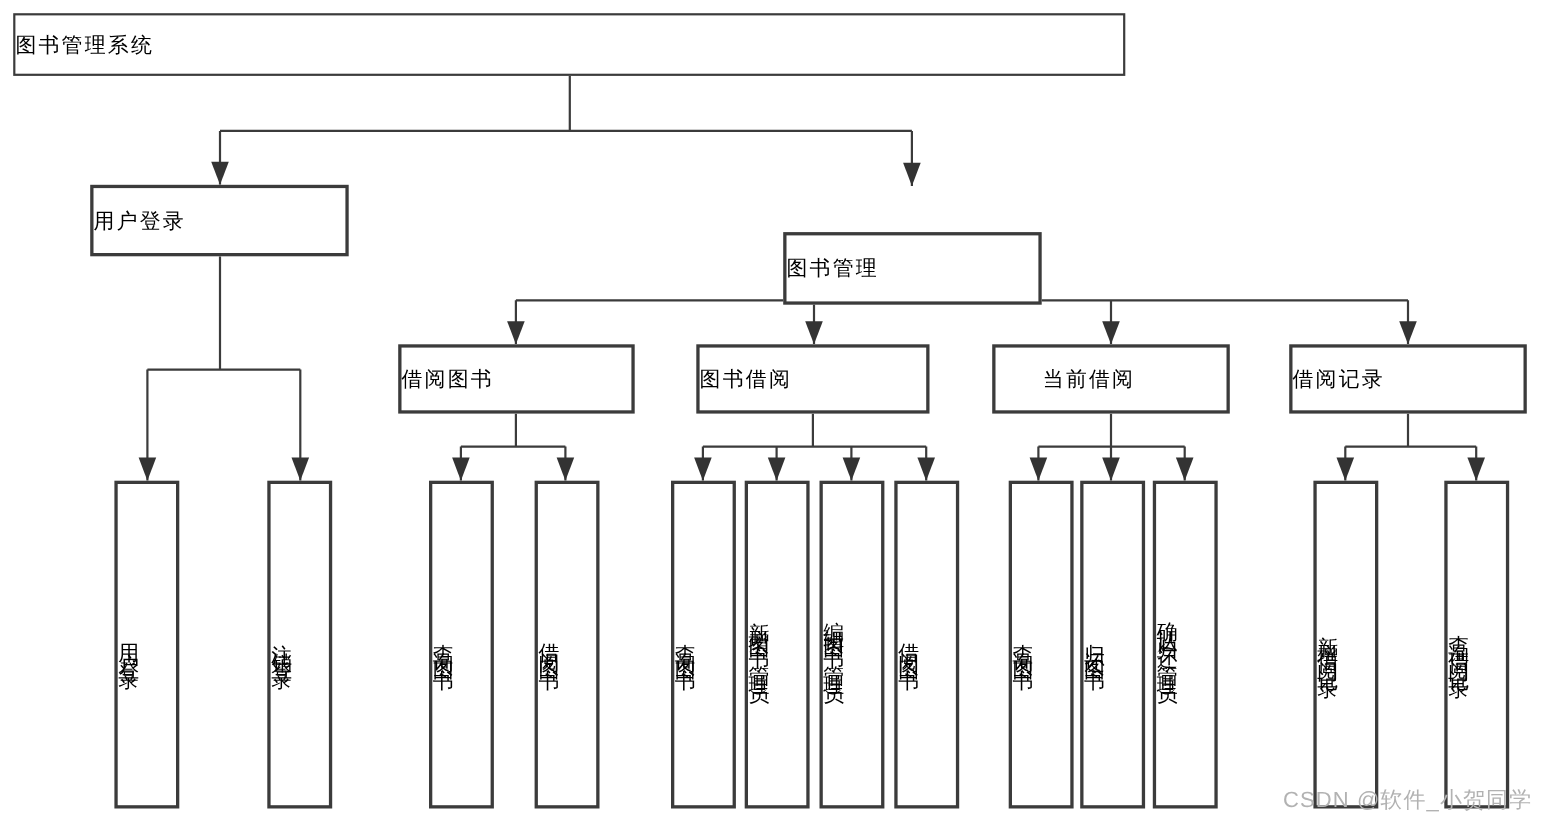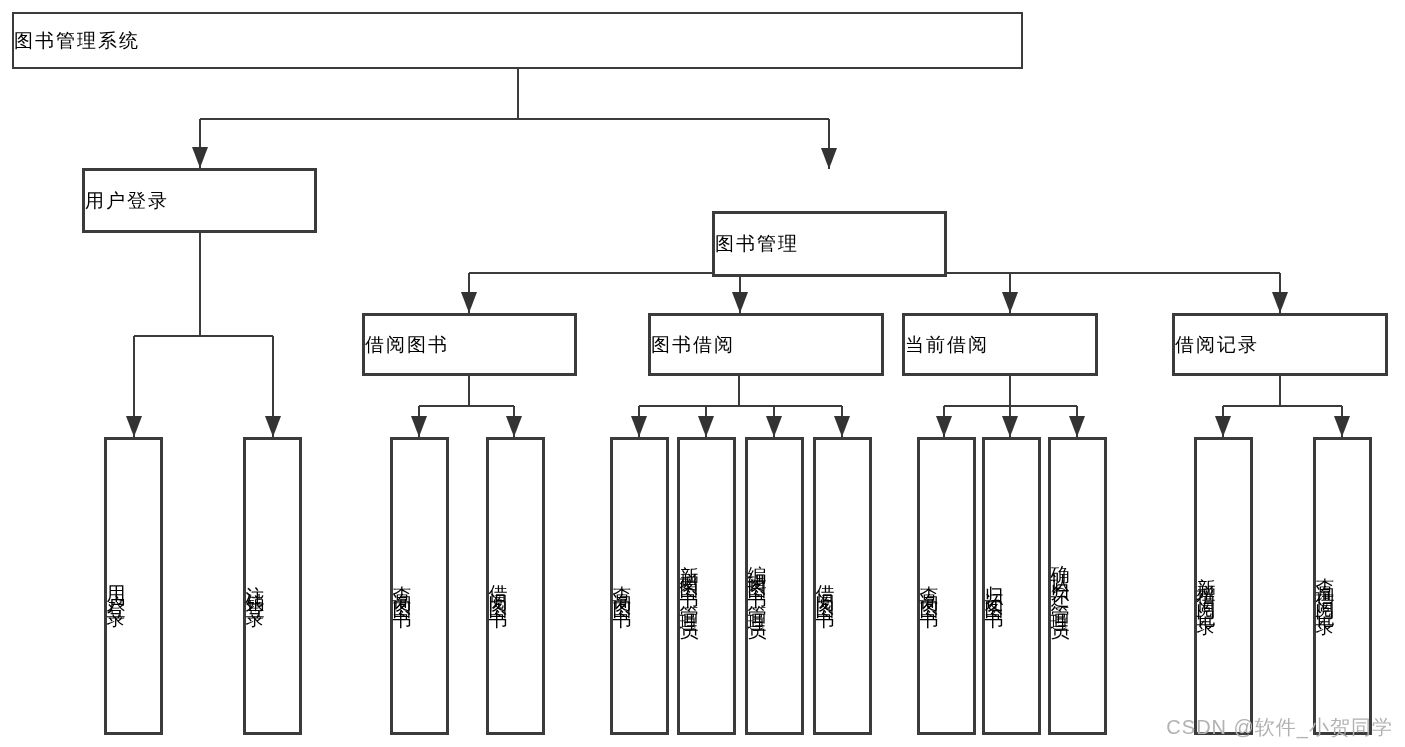--- a/index.html
+++ b/index.html
@@ -71,24 +71,24 @@
   <div class="node hnode" style="left:82px; top:168px; width:235px; height:65px;">
     <span>用户登录</span>
   </div>
   <div class="node hnode" style="left:712px; top:168px; width:235px; height:66px;margin-top:43px;">
     <span>图书管理</span>
   </div>
 
   <div class="node hnode" style="left:362px; top:313px; width:215px; height:63px;">
     <span>借阅图书</span>
   </div>
-  <div class="node hnode" style="left:648px; top:313px; width:236px; height:63px;">
+  <div class="node hnode" style="left:633px; top:313px; width:212px; height:63px;">
     <span>图书借阅</span>
   </div>
-  <div class="node hnode" style="left:902px; top:313px; width:196px; height:63px;">
+  <div class="node hnode" style="left:902px; top:313px; width:216px; height:63px;padding-left:43px;">
     <span>当前借阅</span>
   </div>
   <div class="node hnode" style="left:1172px; top:313px; width:216px; height:63px;">
     <span>借阅记录</span>
   </div>
 
   <div class="node leaf" style="left:104px; top:437px; width:59px; height:298px;">
     <span>用户登录</span>
   </div>
   <div class="node leaf" style="left:243px; top:437px; width:59px; height:298px;">

